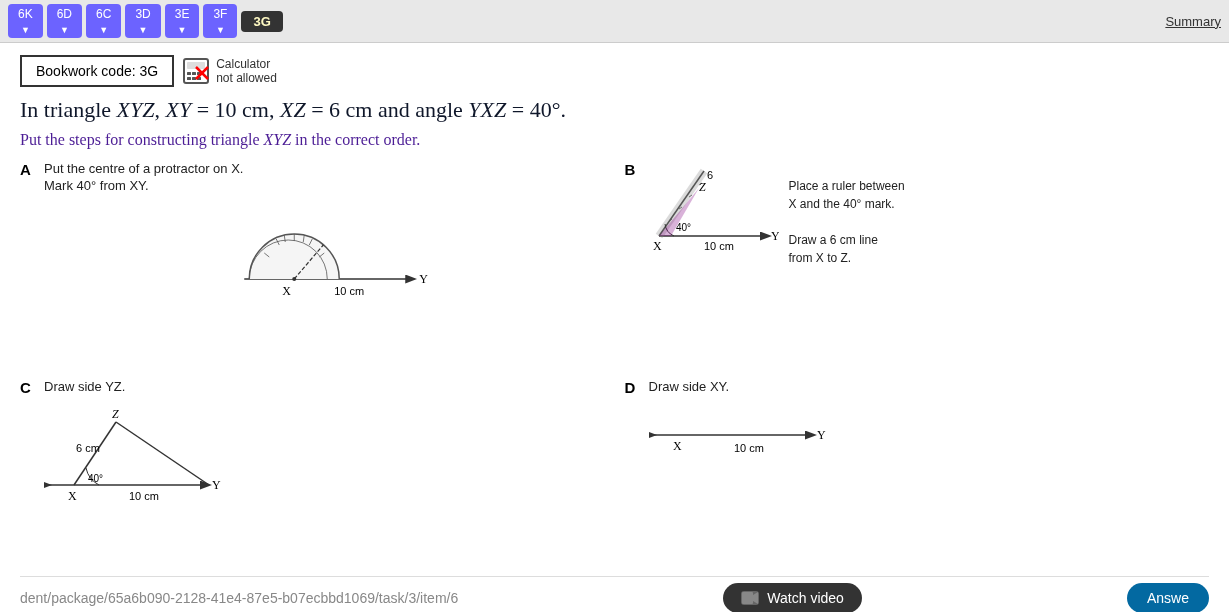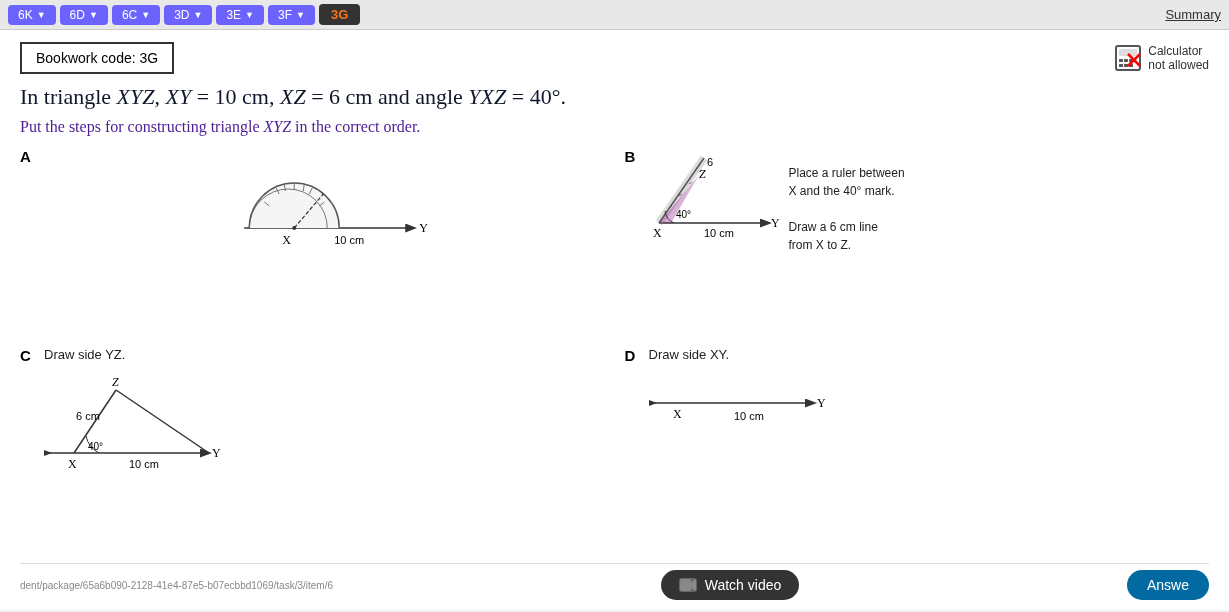--- a/index.html
+++ b/index.html
@@ -24,27 +24,28 @@
     .nav-tab {
       background: #6c63ff;
       color: white;
       padding: 3px 10px;
       border-radius: 4px;
       font-size: 12px;
       font-family: Arial, sans-serif;
       display: flex;
       align-items: center;
       gap: 4px;
+      flex-direction: column;
     }
     .nav-tab .chevron {
       font-size: 9px;
     }
     .nav-tab-active {
       background: #333;
-      color: #f97316;
+      color: #fef9c3;
       padding: 3px 12px;
       border-radius: 4px;
       font-size: 13px;
       font-family: Arial, sans-serif;
       font-weight: bold;
     }
     .summary-link {
       margin-left: auto;
       font-family: Arial, sans-serif;
       font-size: 13px;
@@ -58,23 +59,22 @@
       padding: 12px 20px 10px 20px;
       height: calc(100% - 32px);
       display: flex;
       flex-direction: column;
     }
 
     
     .header-row {
       display: flex;
       align-items: center;
-      gap: 16px;
+      gap: 8px;
       margin-bottom: 10px;
-      justify-content: space-between;
     }
     .bookwork-box {
       border: 2px solid #333;
       padding: 6px 14px;
       font-size: 14px;
       font-family: Arial, sans-serif;
       font-weight: normal;
     }
     .calculator-info {
       display: flex;
@@ -147,21 +147,21 @@
     
     .bottom-bar {
       display: flex;
       align-items: center;
       justify-content: space-between;
       padding: 6px 0 0 0;
       border-top: 1px solid #ddd;
       margin-top: 4px;
     }
     .url-text {
-      font-size: 10px;
+      font-size: 14px;
       color: #888;
       font-family: Arial, sans-serif;
     }
     .watch-video-btn {
       background: #333;
       color: white;
       border: none;
       border-radius: 20px;
       padding: 7px 18px;
       font-size: 14px;
@@ -259,20 +259,23 @@
   </div>
   <div class="question-sub">
     Put the steps for constructing triangle <em>XYZ</em> in the correct order.
   </div>
 
   <div class="steps-grid">
 
     <div class="step">
       <span class="step-label">A</span>
       <div class="step-content">
+        <div class="step-text">
+          Put the centre of a protractor on X.<br>Mark 40° from XY.
+        </div>
         
         <svg width="220" height="110" class="diagram" viewBox="0 0 220 110">
 
           <line x1="30" y1="80" x2="200" y2="80" stroke="#333" stroke-width="1.5" marker-end="url(#arrowA)"></line>
           <defs>
             <marker id="arrowA" markerWidth="8" markerHeight="8" refX="6" refY="3" orient="auto">
               <path d="M0,0 L0,6 L8,3 z" fill="#333"></path>
             </marker>
           </defs>
 

